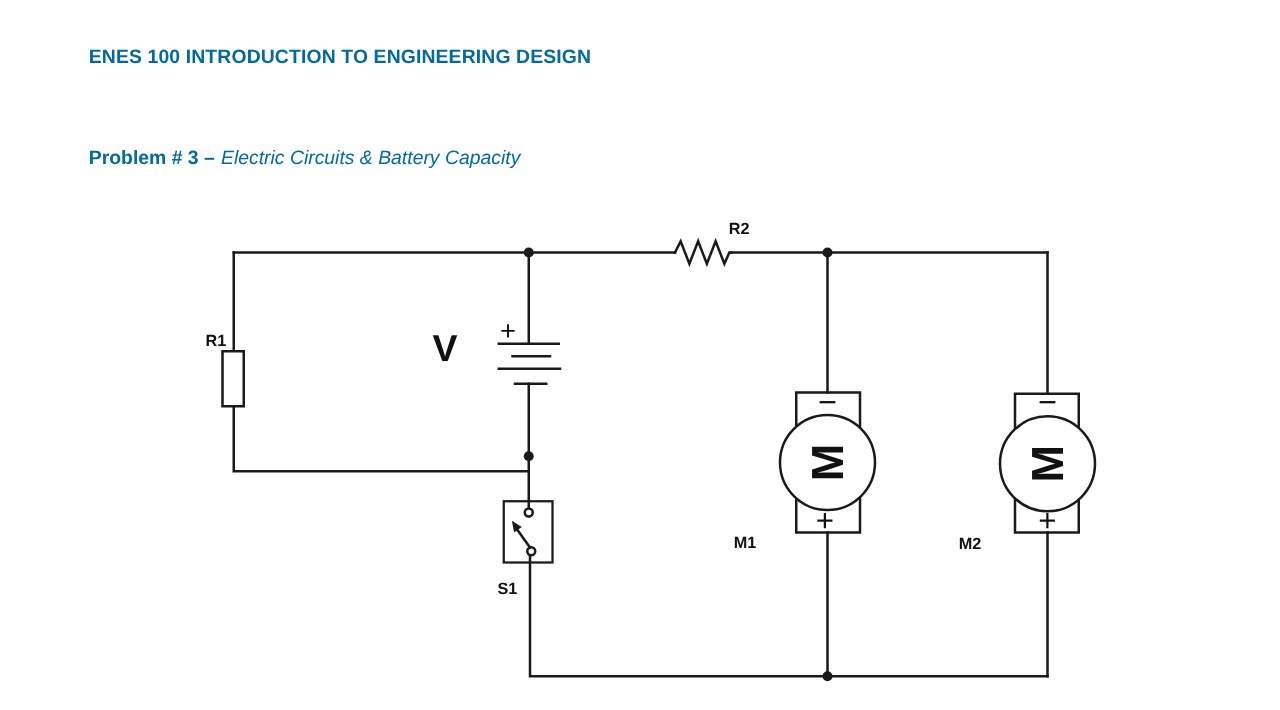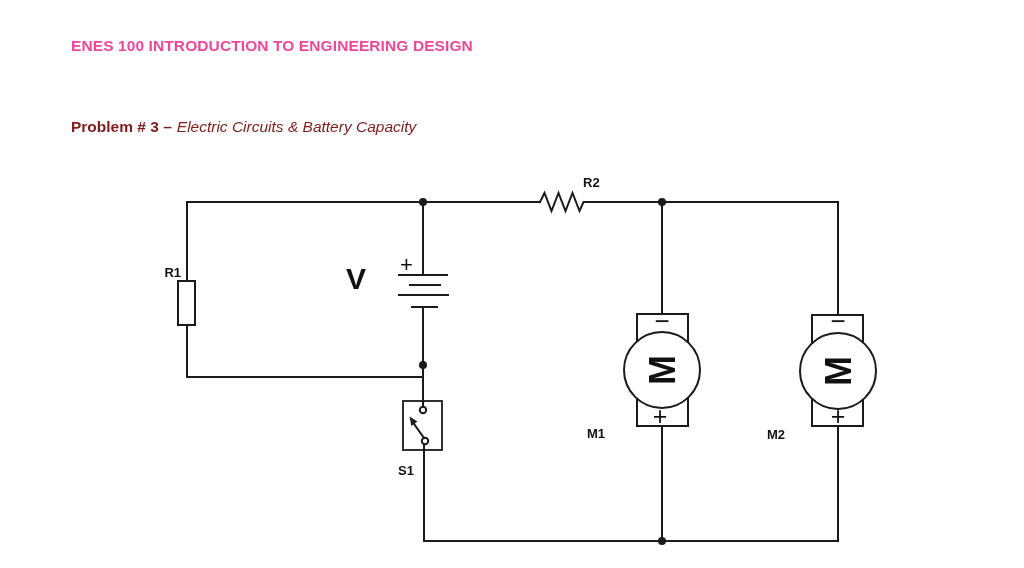--- a/index.html
+++ b/index.html
@@ -12,29 +12,29 @@
     color: #1a1a1a;
     overflow: hidden;
   }
   .doc-title {
     position: absolute;
     left: 71px;
     top: 37px;
     font-size: 15.5px;
     font-weight: 700;
     letter-spacing: 0.1px;
-    color: #ec4899;
+    color: #0369a1;
     white-space: nowrap;
   }
   .doc-subtitle {
     position: absolute;
     left: 71px;
     top: 118px;
     font-size: 15.5px;
-    color: #7f1d1d;
+    color: #0369a1;
     white-space: nowrap;
   }
   .doc-subtitle .bold { font-weight: 700; margin-right: 5px; }
   .doc-subtitle .italic { font-style: italic; font-weight: 400; }
   svg.circuit { position: absolute; left: 0; top: 0; }
   svg.circuit text { font-family: "Liberation Sans", sans-serif; fill: #111111; }
   svg.circuit text.comp-label { font-size: 13px; font-weight: 700; }
 </style>
 </head>
 <body>

